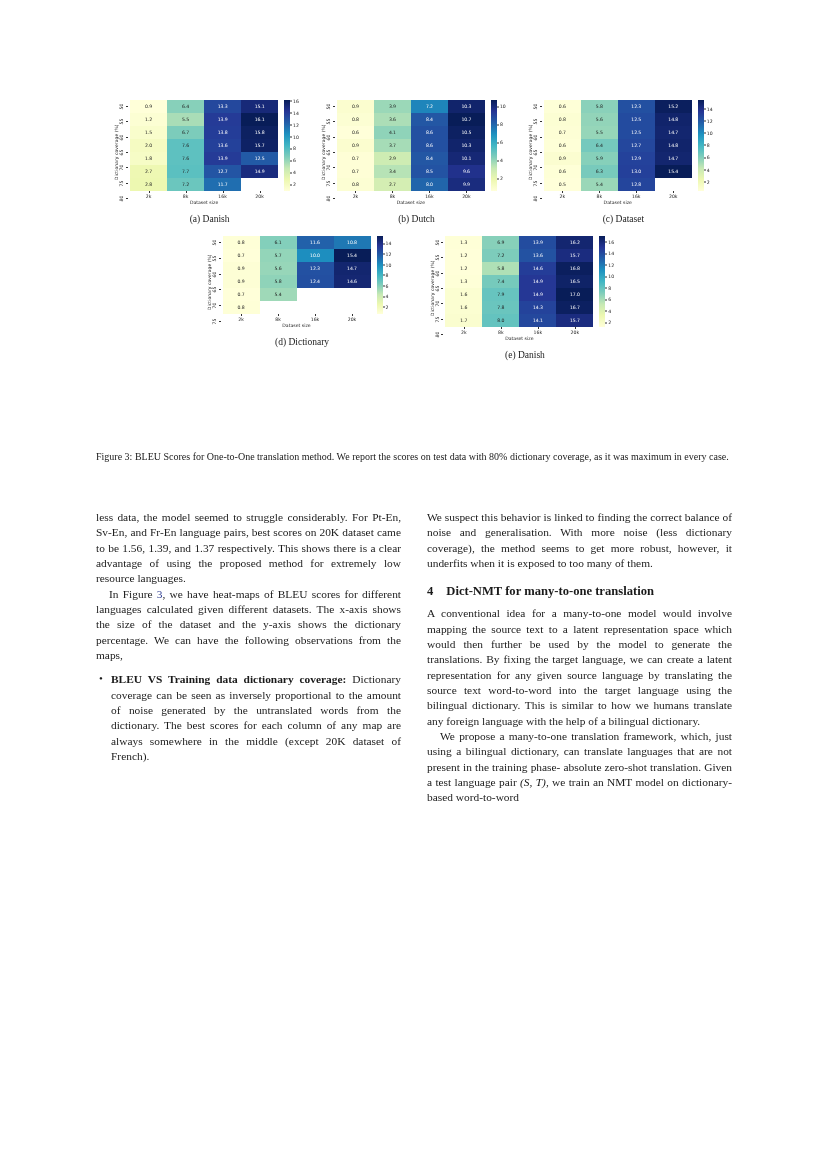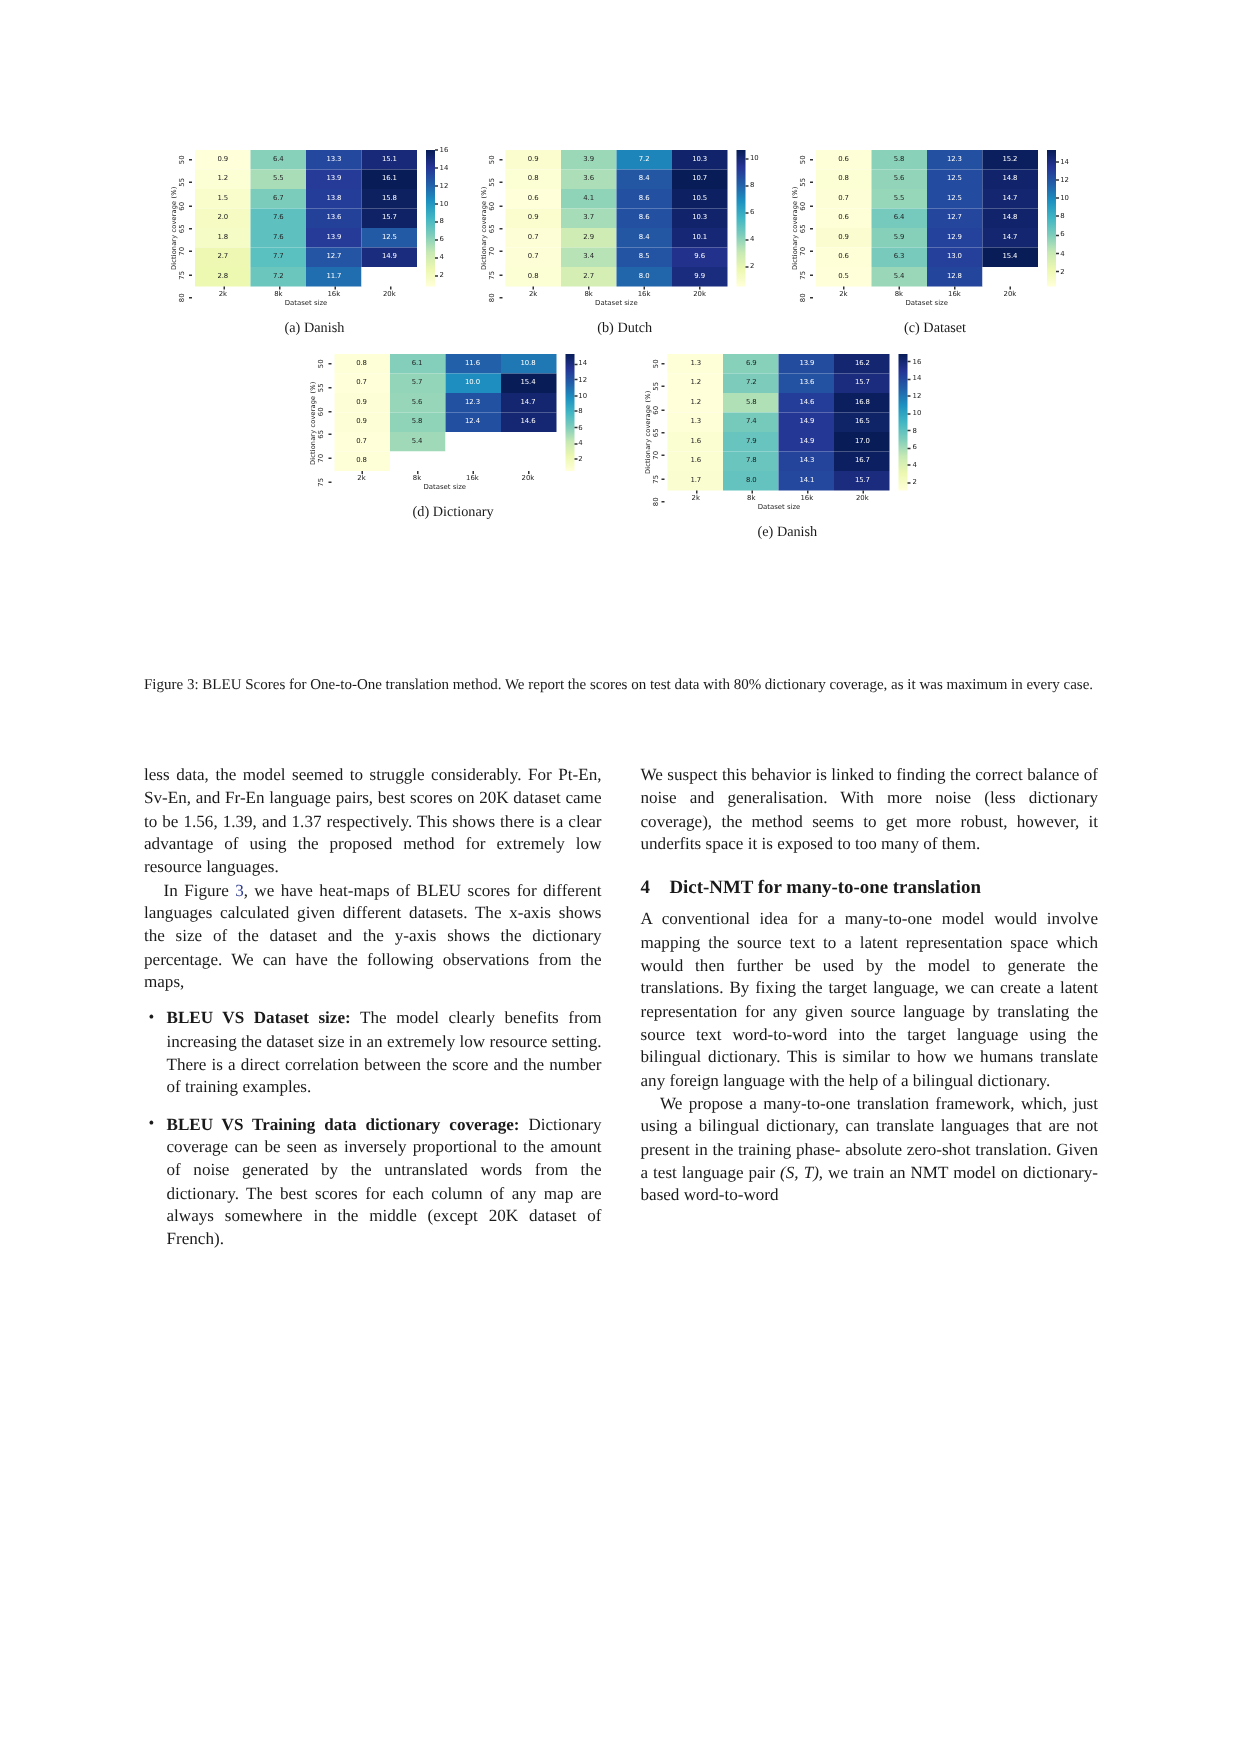--- a/index.html
+++ b/index.html
@@ -476,27 +476,26 @@
   <div class="caption">
     <span>Figure 3: </span><span>BLEU Scores for One-to-One translation method. We report the scores on test data with 80% dictionary coverage, as it was maximum in every case.</span>
   </div>
 
   <div class="cols">
 
     <div class="col">
       <p class="noind">less data, the model seemed to struggle considerably. For Pt-En, Sv-En, and Fr-En language pairs, best scores on 20K dataset came to be 1.56, 1.39, and 1.37 respectively. This shows there is a clear advantage of using the proposed method for extremely low resource languages.</p>
       <p><span>In Figure </span><span class="lnk">3</span><span>, we have heat-maps of BLEU scores for different languages calculated given different datasets. The x-axis shows the size of the dataset and the y-axis shows the dictionary percentage. We can have the following observations from the maps,</span></p>
       <ul class="bullets">
-        <li><b>BLEU VS Dataset size:</b><span> The model clearly benefits from increasing the dataset size in an extremely low resource setting. There is a direct correlation between the score and the number of training examples.</span></li>
         <li><b>BLEU VS Training data dictionary coverage:</b><span> Dictionary coverage can be seen as inversely proportional to the amount of noise generated by the untranslated words from the dictionary. The best scores for each column of any map are always somewhere in the middle (except 20K dataset of French).</span></li>
       </ul>
     </div>
 
     <div class="col">
-      <p class="noind">We suspect this behavior is linked to finding the correct balance of noise and generalisation. With more noise (less dictionary coverage), the method seems to get more robust, however, it underfits space it is exposed to too many of them.</p>
+      <p class="noind">We suspect this behavior is linked to finding the correct balance of noise and generalisation. With more noise (less dictionary coverage), the method seems to get more robust, however, it underfits when it is exposed to too many of them.</p>
       <h2 class="sec">
         <span class="snum">4</span>
         <span class="stxt">Dict-NMT for many-to-one translation</span>
       </h2>
       <p class="noind">A conventional idea for a many-to-one model would involve mapping the source text to a latent representation space which would then further be used by the model to generate the translations. By fixing the target language, we can create a latent representation for any given source language by translating the source text word-to-word into the target language using the bilingual dictionary. This is similar to how we humans translate any foreign language with the help of a bilingual dictionary.</p>
       <p><span>We propose a many-to-one translation framework, which, just using a bilingual dictionary, can translate languages that are not present in the training phase- absolute zero-shot translation. Given a test language pair </span><span class="mathit">(S, T)</span><span>, we train an NMT model on dictionary-based word-to-word</span></p>
     </div>
 
   </div>
 </div>

